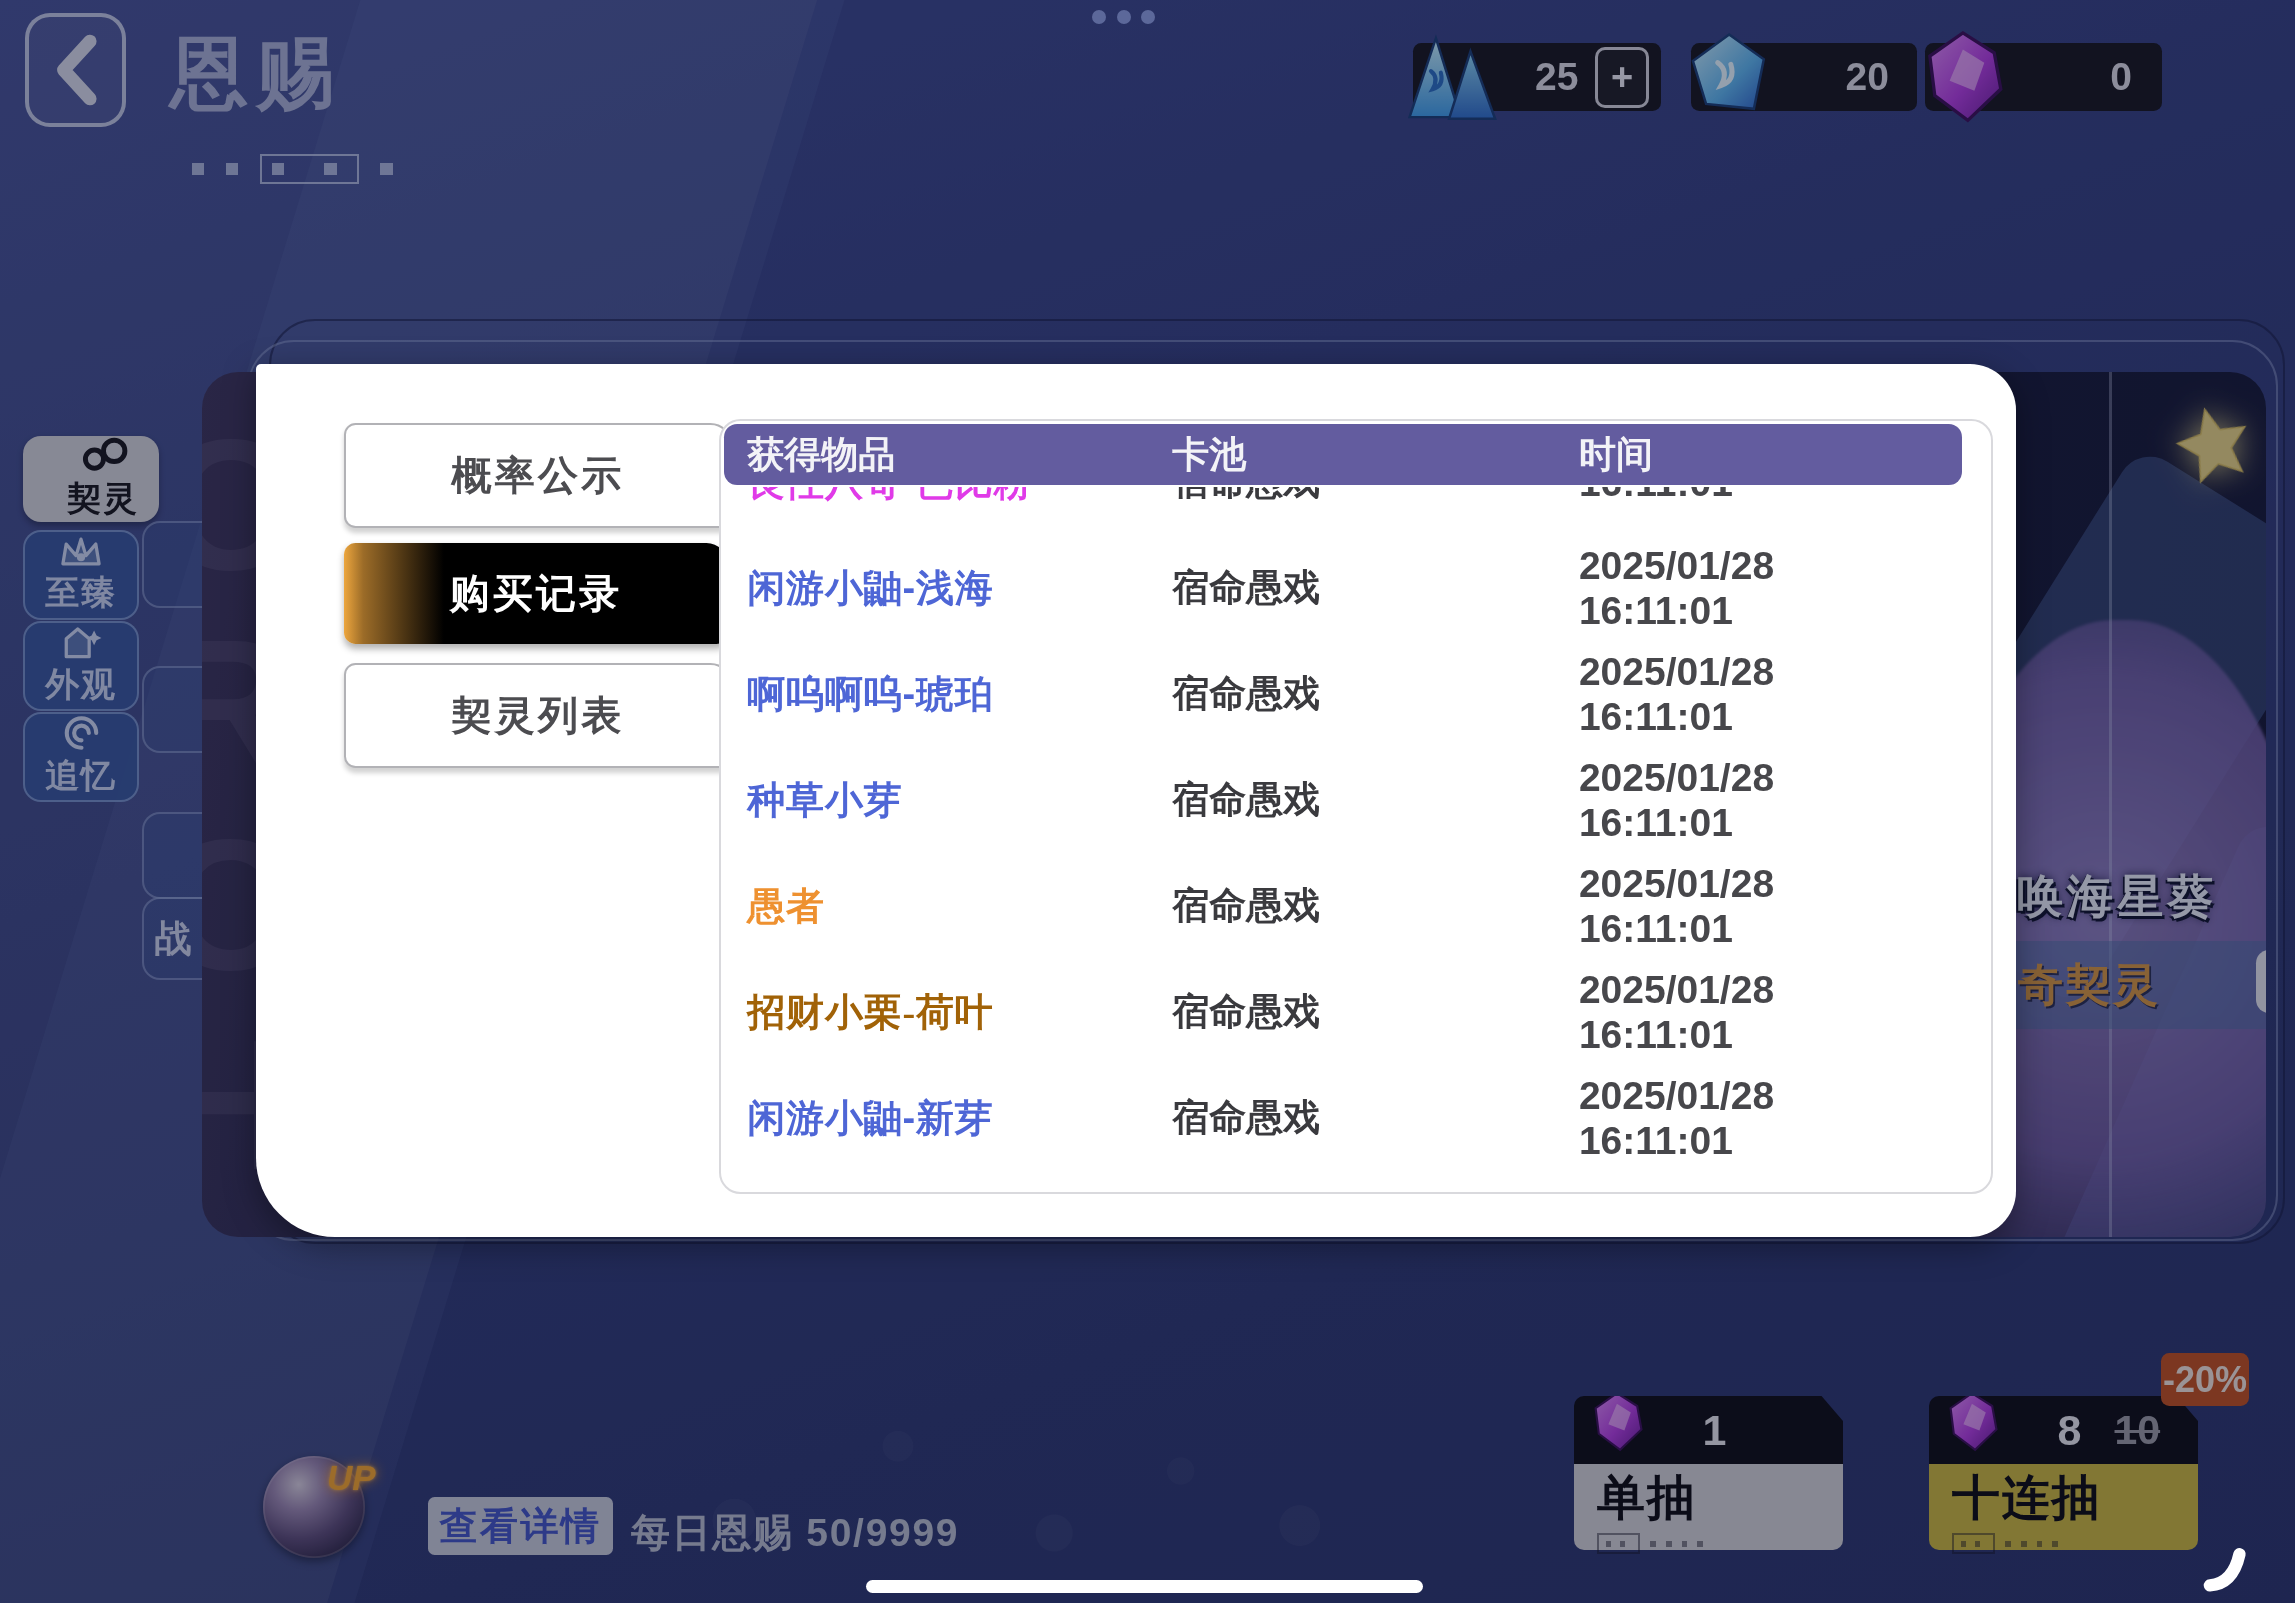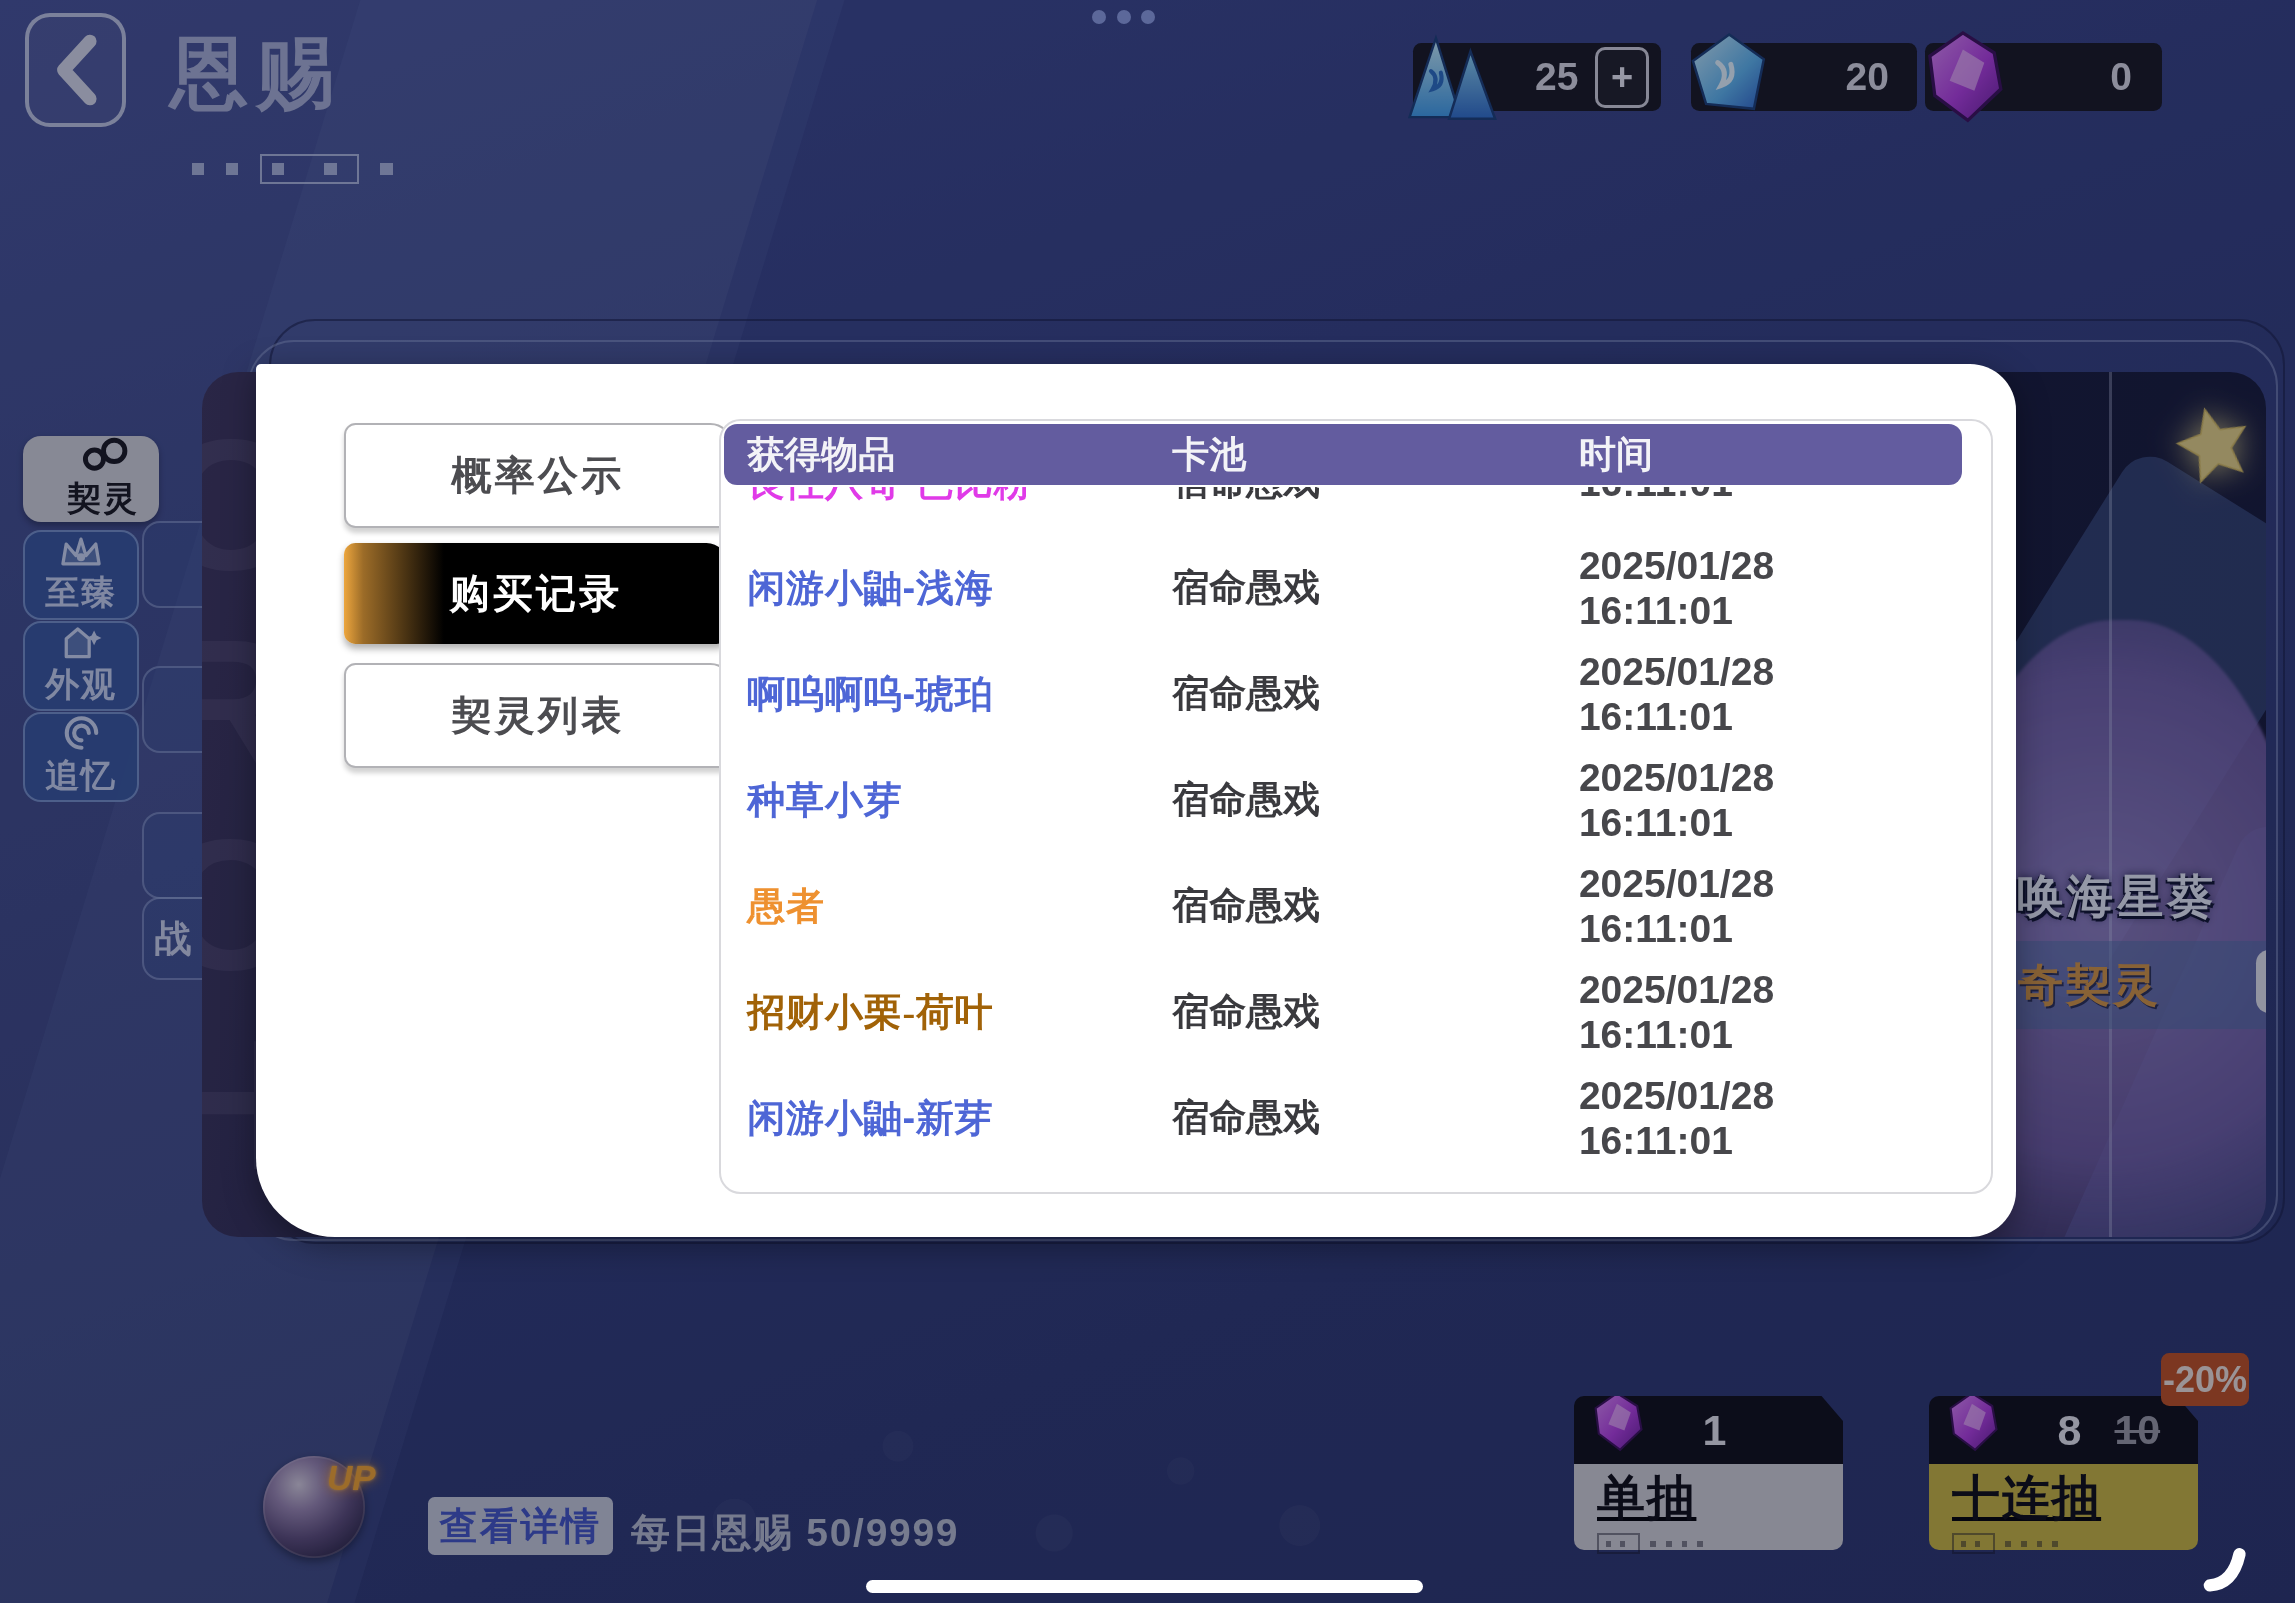--- a/index.html
+++ b/index.html
@@ -119,21 +119,21 @@
                display:flex;align-items:center;justify-content:center;font-size:38px;font-weight:bold;color:#4356c4;letter-spacing:2.5px;}
   .daily-txt{left:631px;top:1506px;font-size:39px;font-weight:bold;color:#b9bfce;letter-spacing:1.7px;}
 
   .draw-btn{top:1396px;width:269px;height:154px;}
   #draw1{left:1574px;} #draw2{left:1929px;}
   .draw-top{position:absolute;left:0;top:0;right:0;height:68px;background:#0d0d12;border-radius:10px 10px 0 0;
             clip-path:polygon(0 0,calc(100% - 21.5px) 0,100% 25px,100% 100%,0 100%);
             display:flex;align-items:center;}
   .draw-cost{font-size:43px;font-weight:bold;color:#e8e8ec;margin-left:53px;}
   .draw-orig{font-size:41px;font-weight:bold;color:#9b9ba2;margin-left:33px;text-decoration:line-through;text-decoration-thickness:3.3px;}
-  .draw-bottom{position:absolute;left:0;top:68px;right:0;bottom:0;border-radius:0 0 10px 10px;padding-left:23px;box-sizing:border-box;text-decoration:underline;}
+  .draw-bottom{position:absolute;left:0;top:68px;right:0;bottom:0;border-radius:0 0 10px 10px;padding-left:23px;box-sizing:border-box;}
   #draw1 .draw-bottom{background:#d4d4d6;}
   #draw2 .draw-bottom{background:#ccb93c;}
   .draw-label{font-size:48px;font-weight:900;color:#0c0c10;letter-spacing:1.7px;margin-top:1.7px;}
   .draw-deco{display:flex;align-items:center;gap:10px;margin-top:3.3px;}
   .deco-rect{width:43px;height:21.5px;border:2.5px solid rgba(20,20,30,0.45);display:flex;align-items:center;gap:8.3px;padding-left:6.6px;box-sizing:border-box;}
   .deco-dot{width:5.8px;height:5.8px;background:rgba(20,20,30,0.45);}
   .gem-wrap{margin-left:11.6px;margin-top:-13.2px;}
   .discount{left:2161px;top:1353px;width:88px;height:53px;background:#c2521e;border-radius:8.3px;z-index:3;
             display:flex;align-items:center;justify-content:center;font-size:36px;font-weight:900;color:#f2e6da;text-align:right;}
   .home-bar{left:866px;top:1580px;width:557px;height:13.2px;background:#ffffff;border-radius:6.6px;z-index:6;}

